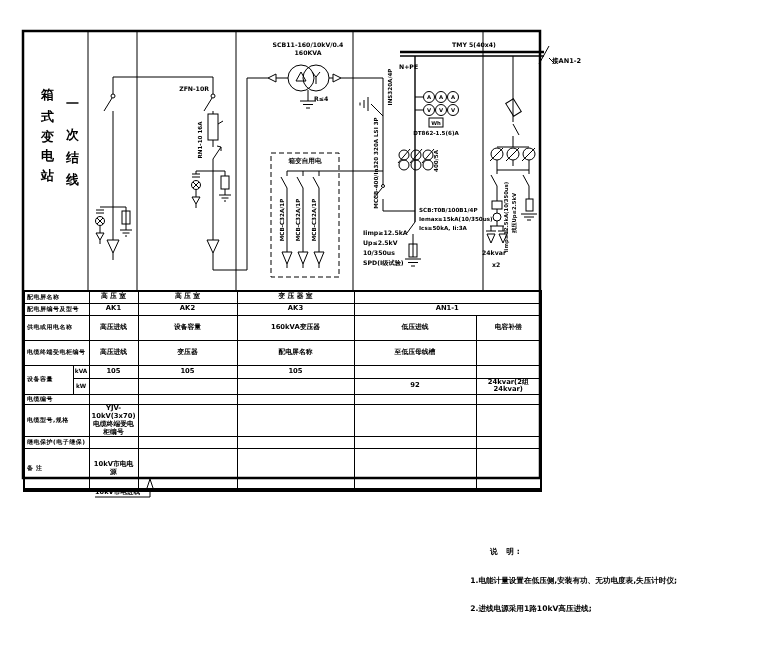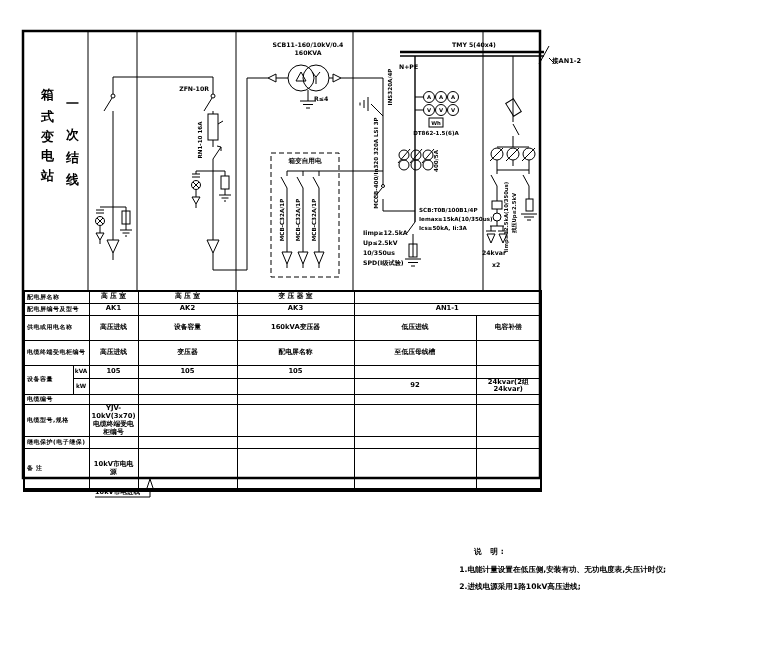--- a/index.html
+++ b/index.html
@@ -13,22 +13,22 @@
   .tbl{position:absolute;left:23px;top:290px;width:517px;border-collapse:collapse;
        table-layout:fixed;border:2px solid #000;border-bottom:4px solid #000;}
   .tbl td{border:1px solid #000;padding:0 1px;text-align:center;vertical-align:middle;
           font-weight:700;font-size:6.8px;overflow:hidden;line-height:1.15;margin-left:8px;}
   .tbl td.lab{text-align:left;font-size:6px;padding-left:2px;letter-spacing:.5px;}
   .tbl td.unit{font-size:5.8px;}
   .cablecell{font-size:5.4px;line-height:6.4px;text-align:left;}
   .sm{font-size:5.8px;}
   .notes{position:absolute;left:440px;top:544px;width:315px;font-size:7.6px;
          font-weight:700;line-height:16.5px;color:#000;}
-  .notes .nh{margin-left:34px;letter-spacing:3px;}
-  .notes p{margin:1px;text-indent:2.4em;}
+  .notes .nh{margin-left:50px;letter-spacing:3px;}
+  .notes p{margin:12px;text-indent:2.4em;}
 </style>
 </head>
 <body>
 <div class="stage">
 
 <svg width="760" height="667" viewBox="0 0 760 667">
 
   <g stroke="#000" fill="none">
     <rect x="23" y="31" width="517" height="447" stroke-width="2.5"></rect>
     <line x1="88" y1="31" x2="88" y2="290"></line>

